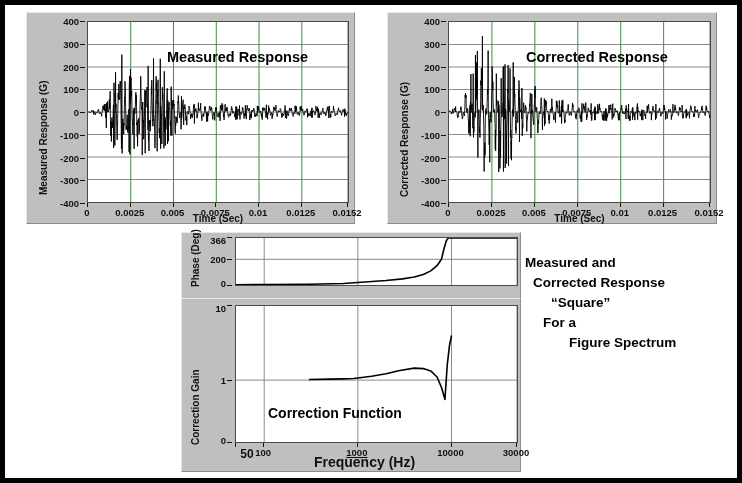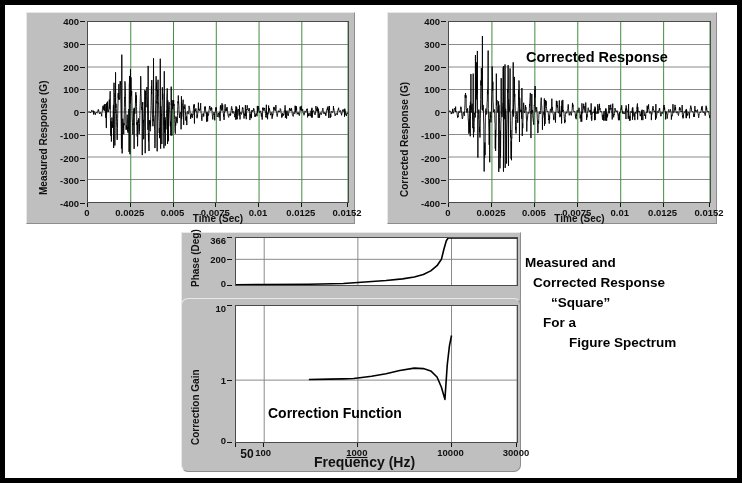--- a/index.html
+++ b/index.html
@@ -76,20 +76,21 @@
           <line x1="42.76315789473684" y1="0" x2="42.76315789473684" y2="180" stroke="#3f8f3f" stroke-width="1"></line>
           <line x1="85.52631578947368" y1="0" x2="85.52631578947368" y2="180" stroke="#3f8f3f" stroke-width="1"></line>
           <line x1="128.28947368421052" y1="0" x2="128.28947368421052" y2="180" stroke="#3f8f3f" stroke-width="1"></line>
           <line x1="171.05263157894737" y1="0" x2="171.05263157894737" y2="180" stroke="#3f8f3f" stroke-width="1"></line>
           <line x1="213.81578947368422" y1="0" x2="213.81578947368422" y2="180" stroke="#3f8f3f" stroke-width="1"></line>
           <line x1="260" y1="0" x2="260" y2="180" stroke="#3f8f3f" stroke-width="1"></line>
           <polyline points="0.00,89.82 0.17,89.97 0.35,90.05 0.52,90.11 0.69,90.05 0.87,89.99 1.04,89.95 1.21,89.78 1.39,89.76 1.56,89.90 1.73,90.05 1.91,90.30 2.08,90.53 2.25,90.94 2.43,90.63 2.60,90.94 2.77,90.60 2.95,90.28 3.12,90.02 3.29,89.73 3.47,89.52 3.64,88.18 3.81,88.52 3.99,88.69 4.16,88.67 4.33,89.37 4.51,89.16 4.68,89.42 4.85,89.66 5.03,89.40 5.20,89.18 5.37,88.64 5.55,92.48 5.72,89.17 5.89,89.39 6.07,89.27 6.24,89.68 6.41,90.17 6.59,90.86 6.76,90.91 6.93,91.29 7.11,92.44 7.28,91.32 7.45,92.49 7.63,91.55 7.80,90.82 7.97,90.27 8.15,90.48 8.32,90.26 8.49,90.32 8.67,90.46 8.84,90.79 9.01,90.94 9.19,91.09 9.36,90.45 9.53,90.10 9.71,89.60 9.88,88.62 10.05,88.67 10.23,87.69 10.40,88.35 10.57,87.60 10.75,88.79 10.92,89.78 11.09,90.33 11.27,90.86 11.44,91.65 11.61,90.87 11.79,91.68 11.96,91.32 12.13,91.04 12.31,90.85 12.48,90.63 12.65,90.33 12.83,90.53 13.00,92.01 13.17,92.11 13.35,92.45 13.52,92.59 13.69,94.26 13.87,91.36 14.04,90.33 14.21,89.80 14.39,87.39 14.56,86.72 14.73,87.30 14.91,83.89 15.08,84.66 15.25,86.20 15.43,84.85 15.60,87.05 15.77,87.84 15.95,88.09 16.12,82.85 16.29,88.78 16.47,86.71 16.64,88.08 16.81,82.08 16.99,86.11 17.16,87.37 17.33,89.06 17.51,91.45 17.68,94.73 17.85,95.86 18.03,81.98 18.20,102.89 18.37,106.04 18.55,93.10 18.72,80.74 18.89,90.35 19.07,87.83 19.24,86.10 19.41,86.50 19.59,79.53 19.76,88.64 19.93,88.39 20.11,89.94 20.28,90.07 20.45,89.04 20.63,89.20 20.80,86.72 20.97,85.08 21.15,83.62 21.32,77.53 21.49,84.77 21.67,83.35 21.84,87.18 22.01,72.90 22.19,69.19 22.36,95.46 22.53,99.93 22.71,111.63 22.88,113.81 23.05,99.22 23.23,103.53 23.40,119.59 23.57,101.41 23.75,98.37 23.92,95.48 24.09,98.48 24.27,102.35 24.44,105.76 24.61,101.09 24.79,99.00 24.96,98.96 25.13,92.57 25.31,86.28 25.48,82.75 25.65,125.97 25.83,69.77 26.00,60.77 26.17,68.85 26.35,70.34 26.52,75.31 26.69,82.66 26.87,123.49 27.04,90.07 27.21,91.00 27.39,89.20 27.56,50.29 27.73,85.94 27.91,81.64 28.08,82.11 28.25,86.59 28.43,91.66 28.60,99.53 28.77,105.42 28.95,113.41 29.12,117.36 29.29,117.90 29.47,106.37 29.64,96.40 29.81,90.01 29.99,81.45 30.16,71.15 30.33,76.04 30.51,71.05 30.68,77.39 30.85,62.11 31.03,75.29 31.20,77.79 31.37,76.01 31.55,76.07 31.72,76.21 31.89,69.70 32.07,60.33 32.24,59.07 32.41,62.15 32.59,60.30 32.76,74.84 32.93,81.98 33.11,94.99 33.28,106.45 33.45,126.47 33.63,118.26 33.80,32.65 33.97,108.28 34.15,131.37 34.32,121.15 34.49,109.71 34.67,97.96 34.84,96.68 35.01,98.83 35.19,103.74 35.36,105.99 35.53,102.22 35.71,112.28 35.88,100.92 36.05,103.23 36.23,92.68 36.40,85.46 36.57,75.05 36.75,76.00 36.92,59.32 37.09,60.81 37.27,63.61 37.44,74.06 37.61,85.12 37.79,93.42 37.96,104.11 38.13,107.88 38.31,103.55 38.48,105.36 38.65,106.99 38.83,102.42 39.00,96.81 39.17,92.64 39.35,95.64 39.52,101.22 39.69,109.21 39.87,105.20 40.04,110.87 40.21,105.15 40.39,106.13 40.56,102.39 40.73,92.81 40.91,87.01 41.08,129.95 41.25,63.05 41.43,60.55 41.60,53.94 41.77,72.70 41.95,132.25 42.12,70.46 42.29,81.51 42.47,47.19 42.64,78.32 42.81,76.83 42.99,55.44 43.16,71.04 43.33,73.73 43.51,72.11 43.68,68.86 43.85,76.50 44.03,88.45 44.20,94.18 44.37,99.01 44.55,100.31 44.72,104.90 44.89,112.47 45.07,101.31 45.24,102.88 45.41,95.68 45.59,91.94 45.76,88.42 45.93,86.67 46.11,126.85 46.28,85.81 46.45,87.01 46.63,90.32 46.80,91.85 46.97,91.73 47.15,89.49 47.32,86.23 47.49,78.79 47.67,75.52 47.84,70.27 48.01,80.73 48.19,73.93 48.36,73.33 48.53,84.27 48.71,92.39 48.88,102.95 49.05,99.99 49.23,114.53 49.40,100.71 49.57,124.29 49.75,112.43 49.92,104.84 50.09,98.09 50.27,101.08 50.44,98.91 50.61,96.35 50.79,99.10 50.96,100.71 51.13,112.13 51.31,102.27 51.48,108.94 51.65,101.32 51.83,93.33 52.00,85.10 52.17,81.07 52.35,74.27 52.52,70.15 52.69,54.24 52.87,60.21 53.04,72.02 53.21,76.70 53.39,85.67 53.56,85.15 53.73,87.72 53.91,88.12 54.08,85.38 54.25,133.09 54.43,80.59 54.60,82.72 54.77,80.13 54.95,85.66 55.12,91.87 55.29,100.75 55.47,97.96 55.64,117.24 55.81,114.73 55.99,108.69 56.16,105.66 56.33,95.62 56.51,89.59 56.68,78.78 56.85,67.98 57.03,75.75 57.20,131.21 57.37,73.13 57.55,69.03 57.72,82.04 57.89,82.68 58.07,85.20 58.24,78.49 58.41,74.49 58.59,73.35 58.76,70.09 58.93,65.07 59.11,72.55 59.28,76.07 59.45,80.65 59.63,86.74 59.80,93.54 59.97,107.89 60.15,43.92 60.32,111.37 60.49,119.20 60.67,111.03 60.84,121.44 61.01,129.02 61.19,102.46 61.36,98.27 61.53,102.46 61.71,98.84 61.88,102.98 62.05,107.47 62.23,109.27 62.40,98.37 62.57,104.66 62.75,94.89 62.92,90.99 63.09,83.59 63.27,72.00 63.44,64.29 63.61,72.09 63.79,58.05 63.96,69.37 64.13,80.00 64.31,86.79 64.48,92.40 64.65,96.09 64.83,104.15 65.00,104.13 65.17,97.01 65.35,99.08 65.52,36.30 65.69,91.58 65.87,93.46 66.04,93.74 66.21,97.91 66.39,101.17 66.56,107.20 66.73,108.06 66.91,126.04 67.08,121.69 67.25,100.99 67.43,92.95 67.60,86.00 67.77,76.25 67.95,68.66 68.12,54.21 68.29,68.74 68.47,62.87 68.64,60.28 68.81,81.39 68.99,79.01 69.16,129.34 69.33,72.78 69.51,77.65 69.68,67.92 69.85,74.26 70.03,57.79 70.20,71.54 70.37,81.36 70.55,80.86 70.72,87.96 70.89,95.59 71.07,99.58 71.24,110.98 71.41,106.12 71.59,116.15 71.76,110.10 71.93,115.31 72.11,98.50 72.28,36.71 72.45,88.78 72.63,126.68 72.80,84.16 72.97,86.73 73.15,90.78 73.32,92.12 73.49,93.53 73.67,92.44 73.84,122.01 74.01,86.95 74.19,78.43 74.36,65.27 74.53,77.39 74.71,71.64 74.88,73.23 75.05,81.56 75.23,86.81 75.40,94.42 75.57,104.46 75.75,110.97 75.92,126.29 76.09,119.18 76.27,49.25 76.44,104.46 76.61,110.74 76.79,101.16 76.96,101.07 77.13,95.35 77.31,123.64 77.48,98.49 77.65,100.96 77.83,107.48 78.00,107.24 78.17,104.83 78.35,94.98 78.52,91.38 78.69,86.70 78.87,74.99 79.04,70.39 79.21,66.39 79.39,70.23 79.56,122.00 79.73,78.27 79.91,78.59 80.08,84.24 80.25,84.94 80.43,119.20 80.60,86.96 80.77,85.29 80.95,83.16 81.12,80.15 81.29,85.78 81.47,85.71 81.64,87.20 81.81,90.75 81.99,96.19 82.16,100.95 82.33,104.26 82.51,99.48 82.68,101.07 82.85,113.47 83.03,95.11 83.20,64.65 83.37,82.93 83.55,80.04 83.72,78.10 83.89,113.60 84.07,78.17 84.24,81.37 84.41,83.87 84.59,86.85 84.76,87.24 84.93,85.08 85.11,81.36 85.28,83.00 85.45,83.68 85.63,78.01 85.80,82.24 85.97,83.72 86.15,82.30 86.32,88.98 86.49,92.45 86.67,97.39 86.84,101.54 87.01,109.05 87.19,110.82 87.36,111.66 87.53,100.57 87.71,103.59 87.88,94.52 88.05,96.56 88.23,97.16 88.40,97.92 88.57,98.06 88.75,99.49 88.92,95.35 89.09,101.23 89.27,97.19 89.44,93.71 89.61,90.15 89.79,84.40 89.96,79.38 90.13,81.25 90.31,73.47 90.48,78.43 90.65,80.12 90.83,83.16 91.00,87.59 91.17,91.05 91.35,94.48 91.52,94.16 91.69,96.00 91.87,92.90 92.04,91.81 92.21,91.31 92.39,90.51 92.56,90.43 92.73,92.04 92.91,91.73 93.08,107.31 93.25,96.26 93.43,74.22 93.60,97.22 93.77,93.78 93.95,94.14 94.12,91.08 94.29,88.20 94.47,83.95 94.64,81.23 94.81,80.76 94.99,79.03 95.16,77.72 95.33,82.94 95.51,83.62 95.68,102.86 95.85,86.89 96.03,85.84 96.20,86.02 96.37,85.39 96.55,84.81 96.72,86.73 96.89,82.49 97.07,86.26 97.24,86.20 97.41,89.78 97.59,93.07 97.76,94.22 97.93,98.22 98.11,94.34 98.28,99.12 98.45,97.17 98.63,94.85 98.80,103.05 98.97,90.80 99.15,90.03 99.32,89.69 99.49,89.40 99.67,90.24 99.84,90.78 100.01,92.02 100.19,92.09 100.36,91.38 100.53,90.26 100.71,89.33 100.88,87.68 101.05,83.92 101.23,85.66 101.40,85.65 101.57,85.80 101.75,87.70 101.92,89.15 102.09,91.12 102.27,92.90 102.44,92.87 102.61,96.87 102.79,93.25 102.96,93.62 103.13,94.96 103.31,92.49 103.48,92.95 103.65,91.56 103.83,92.53 104.00,92.51 104.17,95.49 104.35,95.03 104.52,95.46 104.69,92.74 104.87,92.03 105.04,92.62 105.21,90.07 105.39,87.65 105.56,84.96 105.73,85.99 105.91,82.66 106.08,85.04 106.25,82.28 106.43,101.51 106.60,88.06 106.77,87.51 106.95,88.77 107.12,89.34 107.29,88.10 107.47,88.81 107.64,88.15 107.81,86.35 107.99,86.66 108.16,88.43 108.33,88.92 108.51,90.27 108.68,91.14 108.85,91.95 109.03,96.23 109.20,93.16 109.37,94.57 109.55,93.46 109.72,91.22 109.89,89.91 110.07,87.94 110.24,86.09 110.41,80.67 110.59,87.96 110.76,87.09 110.93,86.71 111.11,88.49 111.28,88.80 111.45,89.08 111.63,88.72 111.80,87.89 111.97,87.12 112.15,87.70 112.32,86.78 112.49,83.71 112.67,81.16 112.84,87.91 113.01,89.99 113.19,91.24 113.36,92.07 113.53,95.84 113.71,97.44 113.88,98.77 114.05,96.70 114.23,95.07 114.40,94.19 114.57,93.51 114.75,92.70 114.92,92.84 115.09,91.56 115.27,92.43 115.44,91.83 115.61,94.56 115.79,94.16 115.96,91.55 116.13,90.82 116.31,89.81 116.48,88.92 116.65,85.85 116.83,84.59 117.00,87.31 117.17,84.91 117.35,84.58 117.52,87.15 117.69,88.99 117.87,90.17 118.04,91.47 118.21,91.36 118.39,90.96 118.56,99.67 118.73,90.27 118.91,89.94 119.08,89.84 119.25,89.97 119.43,90.73 119.60,99.38 119.77,91.76 119.95,94.11 120.12,92.81 120.29,92.57 120.47,92.34 120.64,92.69 120.81,90.26 120.99,88.51 121.16,87.36 121.33,86.30 121.51,83.96 121.68,84.81 121.85,84.04 122.03,86.72 122.20,86.02 122.37,87.72 122.55,88.38 122.72,87.61 122.89,88.46 123.07,87.30 123.24,86.11 123.41,85.26 123.59,87.23 123.76,86.18 123.93,88.59 124.11,90.23 124.28,92.57 124.45,94.24 124.63,94.19 124.80,97.43 124.97,94.03 125.15,93.58 125.32,91.99 125.49,92.43 125.67,91.22 125.84,90.32 126.01,90.07 126.19,90.30 126.36,90.90 126.53,91.44 126.71,98.35 126.88,91.13 127.05,90.79 127.23,90.34 127.40,89.33 127.57,87.40 127.75,87.58 127.92,85.40 128.09,87.86 128.27,85.55 128.44,88.22 128.61,89.35 128.79,91.37 128.96,91.42 129.13,94.29 129.31,94.82 129.48,95.00 129.65,94.30 129.83,93.60 130.00,92.72 130.17,92.20 130.35,90.87 130.52,92.64 130.69,93.46 130.87,94.01 131.04,95.36 131.21,93.78 131.39,93.81 131.56,91.77 131.73,91.06 131.91,89.70 132.08,98.87 132.25,85.79 132.43,83.53 132.60,86.57 132.77,83.52 132.95,83.45 133.12,85.27 133.29,88.20 133.47,88.78 133.64,88.77 133.81,88.59 133.99,81.31 134.16,87.66 134.33,86.46 134.51,86.62 134.68,82.81 134.85,88.28 135.03,88.95 135.20,90.45 135.37,91.04 135.55,94.56 135.72,94.54 135.89,92.44 136.07,97.97 136.24,93.02 136.41,91.10 136.59,89.96 136.76,88.61 136.93,86.86 137.11,82.30 137.28,88.41 137.45,87.24 137.63,88.05 137.80,89.31 137.97,89.28 138.15,89.11 138.32,88.18 138.49,88.70 138.67,86.30 138.84,88.02 139.01,84.96 139.19,87.76 139.36,87.74 139.53,89.26 139.71,90.28 139.88,92.12 140.05,93.15 140.23,94.24 140.40,94.40 140.57,94.71 140.75,95.39 140.92,93.31 141.09,91.78 141.27,92.33 141.44,91.88 141.61,92.36 141.79,92.63 141.96,93.23 142.13,94.02 142.31,93.72 142.48,91.66 142.65,92.85 142.83,90.65 143.00,89.71 143.17,88.82 143.35,85.74 143.52,84.97 143.69,84.38 143.87,85.73 144.04,87.95 144.21,87.29 144.39,88.57 144.56,90.03 144.73,90.97 144.91,91.36 145.08,91.07 145.25,90.30 145.43,89.92 145.60,89.41 145.77,89.58 145.95,89.87 146.12,90.23 146.29,91.70 146.47,92.13 146.64,93.59 146.81,95.17 146.99,92.40 147.16,92.57 147.33,91.66 147.51,89.99 147.68,88.22 147.85,97.77 148.03,84.21 148.20,97.13 148.37,85.22 148.55,87.67 148.72,85.38 148.89,87.37 149.07,88.41 149.24,97.21 149.41,88.90 149.59,88.32 149.76,88.31 149.93,87.34 150.11,87.42 150.28,88.02 150.45,87.25 150.63,88.91 150.80,90.61 150.97,92.98 151.15,93.59 151.32,93.69 151.49,83.45 151.67,92.69 151.84,92.85 152.01,97.40 152.19,92.50 152.36,91.11 152.53,90.69 152.71,90.26 152.88,90.72 153.05,91.53 153.23,91.21 153.40,92.41 153.57,91.72 153.75,91.56 153.92,90.21 154.09,89.53 154.27,87.40 154.44,85.56 154.61,87.10 154.79,85.67 154.96,86.10 155.13,87.70 155.31,89.28 155.48,91.20 155.65,92.37 155.83,91.74 156.00,96.50 156.17,93.80 156.35,94.03 156.52,91.99 156.69,92.31 156.87,91.83 157.04,91.08 157.21,91.84 157.39,83.10 157.56,93.92 157.73,94.13 157.91,91.93 158.08,93.28 158.25,97.18 158.43,90.97 158.60,89.24 158.77,87.07 158.95,88.03 159.12,83.27 159.29,83.33 159.47,85.84 159.64,86.43 159.81,86.09 159.99,86.46 160.16,87.86 160.33,87.98 160.51,89.06 160.68,88.57 160.85,88.60 161.03,88.30 161.20,86.13 161.37,86.57 161.55,88.06 161.72,89.44 161.89,98.07 162.07,92.51 162.24,91.90 162.41,92.60 162.59,95.34 162.76,94.46 162.93,92.20 163.11,91.71 163.28,90.03 163.45,96.17 163.63,88.67 163.80,88.73 163.97,88.82 164.15,88.06 164.32,88.83 164.49,89.48 164.67,89.78 164.84,89.45 165.01,89.01 165.19,88.11 165.36,88.60 165.53,86.33 165.71,87.24 165.88,87.25 166.05,86.86 166.23,88.93 166.40,90.33 166.57,92.72 166.75,94.56 166.92,94.75 167.09,94.18 167.27,94.62 167.44,92.72 167.61,94.34 167.79,91.97 167.96,91.38 168.13,91.24 168.31,91.72 168.48,91.55 168.65,93.01 168.83,93.14 169.00,94.22 169.17,93.09 169.35,83.94 169.52,90.82 169.69,89.62 169.87,88.29 170.04,86.72 170.21,87.46 170.39,84.15 170.56,85.27 170.73,85.80 170.91,88.91 171.08,88.90 171.25,89.80 171.43,90.35 171.60,90.61 171.77,90.43 171.95,89.91 172.12,89.52 172.29,89.04 172.47,88.86 172.64,89.66 172.81,90.38 172.99,91.45 173.16,91.24 173.33,94.18 173.51,94.74 173.68,93.46 173.85,91.68 174.03,91.37 174.20,97.60 174.37,88.76 174.55,88.52 174.72,86.05 174.89,87.08 175.07,85.48 175.24,87.43 175.41,87.75 175.59,87.14 175.76,87.95 175.93,88.84 176.11,88.03 176.28,87.29 176.45,85.91 176.63,86.51 176.80,86.21 176.97,87.56 177.15,88.62 177.32,89.29 177.49,90.95 177.67,91.57 177.84,94.82 178.01,94.14 178.19,95.68 178.36,82.74 178.53,92.97 178.71,91.90 178.88,92.05 179.05,91.17 179.23,90.93 179.40,90.67 179.57,97.24 179.75,90.83 179.92,91.85 180.09,92.25 180.27,91.22 180.44,90.77 180.61,83.54 180.79,89.24 180.96,87.56 181.13,86.07 181.31,87.76 181.48,86.98 181.65,87.92 181.83,88.97 182.00,89.71 182.17,90.99 182.35,91.74 182.52,93.19 182.69,92.38 182.87,92.87 183.04,92.32 183.21,91.78 183.39,90.63 183.56,91.08 183.73,90.83 183.91,91.10 184.08,96.74 184.25,93.72 184.43,92.11 184.60,94.46 184.77,92.12 184.95,92.47 185.12,90.70 185.29,89.62 185.47,88.55 185.64,88.18 185.81,84.92 185.99,87.38 186.16,86.83 186.33,85.49 186.51,87.16 186.68,88.01 186.85,88.22 187.03,89.03 187.20,88.59 187.37,88.40 187.55,86.98 187.72,86.91 187.89,83.08 188.07,87.81 188.24,88.63 188.41,89.49 188.59,90.71 188.76,91.57 188.93,93.35 189.11,94.38 189.28,94.63 189.45,93.09 189.63,91.62 189.80,90.89 189.97,90.11 190.15,88.99 190.32,88.73 190.49,89.19 190.67,89.24 190.84,88.91 191.01,89.63 191.19,89.99 191.36,90.01 191.53,89.85 191.71,89.11 191.88,89.07 192.05,88.54 192.23,86.47 192.40,86.91 192.57,87.14 192.75,87.64 192.92,89.12 193.09,90.60 193.27,91.39 193.44,92.09 193.61,93.80 193.79,95.63 193.96,92.73 194.13,94.64 194.31,91.82 194.48,91.25 194.65,92.29 194.83,92.20 195.00,92.32 195.17,92.98 195.35,93.59 195.52,91.89 195.69,92.94 195.87,91.98 196.04,91.76 196.21,90.73 196.39,88.94 196.56,87.84 196.73,87.57 196.91,85.40 197.08,83.38 197.25,85.91 197.43,95.84 197.60,88.24 197.77,89.13 197.95,89.60 198.12,90.05 198.29,90.05 198.47,96.71 198.64,96.29 198.81,89.22 198.99,88.99 199.16,88.72 199.33,89.53 199.51,90.31 199.68,91.17 199.85,92.67 200.03,91.67 200.20,93.97 200.37,92.03 200.55,91.92 200.72,91.33 200.89,89.88 201.07,88.29 201.24,87.78 201.41,88.23 201.59,85.97 201.76,86.71 201.93,88.14 202.11,87.25 202.28,87.99 202.45,88.91 202.63,88.58 202.80,88.26 202.97,88.82 203.15,86.79 203.32,85.95 203.49,87.68 203.67,86.98 203.84,88.80 204.01,89.54 204.19,91.20 204.36,92.53 204.53,92.99 204.71,93.16 204.88,94.09 205.05,94.35 205.23,94.46 205.40,91.66 205.57,90.89 205.75,91.13 205.92,90.49 206.09,91.24 206.27,91.66 206.44,91.86 206.61,91.78 206.79,91.88 206.96,91.67 207.13,83.72 207.31,90.05 207.48,89.25 207.65,84.15 207.83,88.12 208.00,88.24 208.17,86.70 208.35,87.86 208.52,84.40 208.69,89.54 208.87,90.49 209.04,91.37 209.21,92.28 209.39,92.00 209.56,91.12 209.73,91.35 209.91,90.53 210.08,90.39 210.25,90.36 210.43,91.12 210.60,91.74 210.77,90.99 210.95,92.96 211.12,93.24 211.29,92.62 211.47,93.45 211.64,92.24 211.81,90.41 211.99,89.43 212.16,84.71 212.33,87.18 212.51,86.97 212.68,86.31 212.85,85.70 213.03,88.33 213.20,83.90 213.37,87.47 213.55,88.33 213.72,88.44 213.89,89.08 214.07,88.69 214.24,88.46 214.41,87.58 214.59,86.94 214.76,87.74 214.93,89.32 215.11,89.66 215.28,90.71 215.45,91.76 215.63,91.70 215.80,92.38 215.97,93.25 216.15,92.61 216.32,92.63 216.49,90.91 216.67,90.20 216.84,89.34 217.01,88.85 217.19,89.15 217.36,89.21 217.53,89.76 217.71,90.05 217.88,90.39 218.05,90.13 218.23,89.85 218.40,89.49 218.57,89.15 218.75,86.99 218.92,87.69 219.09,87.82 219.27,86.68 219.44,87.70 219.61,95.36 219.79,90.82 219.96,92.42 220.13,91.73 220.31,93.47 220.48,92.50 220.65,92.93 220.83,93.96 221.00,91.86 221.17,91.34 221.35,91.50 221.52,92.03 221.69,91.95 221.87,91.58 222.04,91.93 222.21,94.01 222.39,92.28 222.56,91.65 222.73,91.48 222.91,90.29 223.08,88.63 223.25,94.90 223.43,95.42 223.60,86.89 223.77,87.93 223.95,85.76 224.12,86.80 224.29,95.55 224.47,89.07 224.64,89.76 224.81,89.85 224.99,89.70 225.16,89.38 225.33,89.39 225.51,88.52 225.68,88.72 225.85,89.37 226.03,89.47 226.20,90.41 226.37,91.54 226.55,92.21 226.72,91.72 226.89,92.61 227.07,92.37 227.24,92.70 227.41,91.12 227.59,89.81 227.76,88.28 227.93,84.09 228.11,86.86 228.28,87.08 228.45,86.72 228.63,88.81 228.80,87.78 228.97,88.47 229.15,89.42 229.32,89.39 229.49,84.83 229.67,88.52 229.84,86.49 230.01,86.71 230.19,95.71 230.36,86.86 230.53,89.18 230.71,89.78 230.88,91.22 231.05,91.31 231.23,95.89 231.40,93.51 231.57,95.23 231.75,91.81 231.92,92.41 232.09,91.89 232.27,91.22 232.44,90.75 232.61,90.75 232.79,91.57 232.96,91.53 233.13,92.27 233.31,92.73 233.48,92.44 233.65,91.64 233.83,90.55 234.00,89.99 234.17,89.07 234.35,88.28 234.52,87.55 234.69,86.53 234.87,86.04 235.04,87.11 235.21,89.05 235.39,89.67 235.56,90.29 235.73,91.20 235.91,91.85 236.08,91.86 236.25,91.01 236.43,91.33 236.60,90.61 236.77,90.35 236.95,90.33 237.12,90.90 237.29,91.20 237.47,92.54 237.64,91.22 237.81,93.83 237.99,92.61 238.16,91.57 238.33,90.91 238.51,90.23 238.68,89.12 238.85,87.86 239.03,87.27 239.20,87.58 239.37,85.57 239.55,87.55 239.72,87.79 239.89,87.64 240.07,84.40 240.24,89.17 240.41,88.27 240.59,88.62 240.76,95.97 240.93,87.41 241.11,87.97 241.28,88.01 241.45,83.97 241.63,88.45 241.80,89.87 241.97,91.14 242.15,95.69 242.32,95.89 242.49,92.28 242.67,93.17 242.84,94.99 243.01,91.33 243.19,90.92 243.36,90.33 243.53,89.85 243.71,89.26 243.88,89.61 244.05,89.69 244.23,90.08 244.40,90.45 244.57,90.34 244.75,90.42 244.92,89.96 245.09,89.27 245.27,88.51 245.44,84.00 245.61,87.68 245.79,86.55 245.96,87.55 246.13,88.42 246.31,89.72 246.48,90.57 246.65,91.73 246.83,92.20 247.00,92.69 247.17,93.86 247.35,92.07 247.52,92.10 247.69,91.61 247.87,91.51 248.04,91.70 248.21,91.82 248.39,91.85 248.56,91.93 248.73,92.23 248.91,91.60 249.08,91.61 249.25,92.71 249.43,90.65 249.60,90.07 249.77,88.65 249.95,87.79 250.12,87.83 250.29,88.05 250.47,86.54 250.64,85.75 250.81,87.18 250.99,88.40 251.16,88.84 251.33,89.20 251.51,89.75 251.68,89.54 251.85,89.41 252.03,89.16 252.20,88.56 252.37,88.43 252.55,89.37 252.72,89.44 252.89,90.39 253.07,91.63 253.24,92.06 253.41,91.75 253.59,93.29 253.76,91.59 253.93,91.66 254.11,90.62 254.28,89.74 254.45,88.65 254.63,87.92 254.80,88.38 254.97,88.21 255.15,87.43 255.32,88.91 255.49,89.04 255.67,89.56 255.84,89.32 256.01,89.33 256.19,88.30 256.36,87.65 256.53,94.70 256.71,86.72 256.88,86.80 257.05,87.28 257.23,88.92 257.40,89.98 257.57,90.96 257.75,92.69 257.92,91.91 258.09,92.40 258.27,93.87 258.44,93.83 258.61,92.21 258.79,91.94 258.96,90.93 259.13,90.75 259.31,91.35 259.48,91.03 259.65,91.11 259.83,90.92 260.00,91.66" fill="none" stroke="#000000" stroke-width="0.9"></polyline>
         </svg>
     </div>
 
+    <div class="plot-title" style="left:140px;top:36px;font-size:14.5px;">Measured Response</div>
 
     <div id="m-xticks" style="position:absolute;left:60px;top:190px;width:262px;height:16px;">
         <div class="xtickmark" style="left: 0px; top: 0px; height: 4px;"></div>
         <div class="xtick" style="left: 0px; top: 4px; font-size: 9.5px;">0</div>
         <div class="xtickmark" style="left: 42.7632px; top: 0px; height: 4px;"></div>
         <div class="xtick" style="left: 42.7632px; top: 4px; font-size: 9.5px;">0.0025</div>
         <div class="xtickmark" style="left: 85.5263px; top: 0px; height: 4px;"></div>
         <div class="xtick" style="left: 85.5263px; top: 4px; font-size: 9.5px;">0.005</div>
         <div class="xtickmark" style="left: 128.289px; top: 0px; height: 4px;"></div>
         <div class="xtick" style="left: 128.289px; top: 4px; font-size: 9.5px;">0.0075</div>
@@ -188,21 +189,21 @@
           <line x1="0" y1="21.31693989071038" x2="281" y2="21.31693989071038" stroke="#8a8a8a" stroke-width="1"></line>
           <line x1="28.196476260526246" y1="0" x2="28.196476260526246" y2="47" stroke="#8a8a8a" stroke-width="1"></line>
           <line x1="121.86314292719291" y1="0" x2="121.86314292719291" y2="47" stroke="#8a8a8a" stroke-width="1"></line>
           <line x1="215.5298095938596" y1="0" x2="215.5298095938596" y2="47" stroke="#8a8a8a" stroke-width="1"></line>
           <line x1="281" y1="0" x2="281" y2="47" stroke="#8a8a8a" stroke-width="1"></line>
           <polyline points="0.00,46.74 28.20,46.61 72.89,46.23 107.35,45.46 121.86,44.43 150.06,42.51 166.55,40.84 178.26,39.04 187.33,36.47 194.75,32.87 201.02,27.74 205.42,21.32 207.95,11.04 210.33,2.70 212.14,0.00 243.73,0.00 281.00,0.00" fill="none" stroke="#000000" stroke-width="1.6" stroke-linejoin="round"></polyline>
         </svg>
     </div>
   </div>
 
-  <div class="panel" style="left:176px;top:293px;width:340px;height:174px;border-radius:7px;">
+  <div class="panel" style="left:176px;top:293px;width:340px;height:174px;">
 
     <div class="ylabel" style="left:8px;top:146px;font-size:10px;">Correction Gain</div>
 
     <div id="g-yticks" style="position:absolute;left:16px;top:6px;width:34px;height:138px;">
         <div class="ytick" style="top: 3px; right: 6px; font-size: 9.5px;">10</div>
         <div class="ytickmark" style="top: 0px; right: 0px; width: 5px;"></div>
         <div class="ytick" style="top: 75.21px; right: 6px; font-size: 9.5px;">1</div>
         <div class="ytickmark" style="top: 75.21px; right: 0px; width: 5px;"></div>
         <div class="ytick" style="top: 135px; right: 6px; font-size: 9.5px;">0</div>
         <div class="ytickmark" style="top: 137px; right: 0px; width: 5px;"></div>

